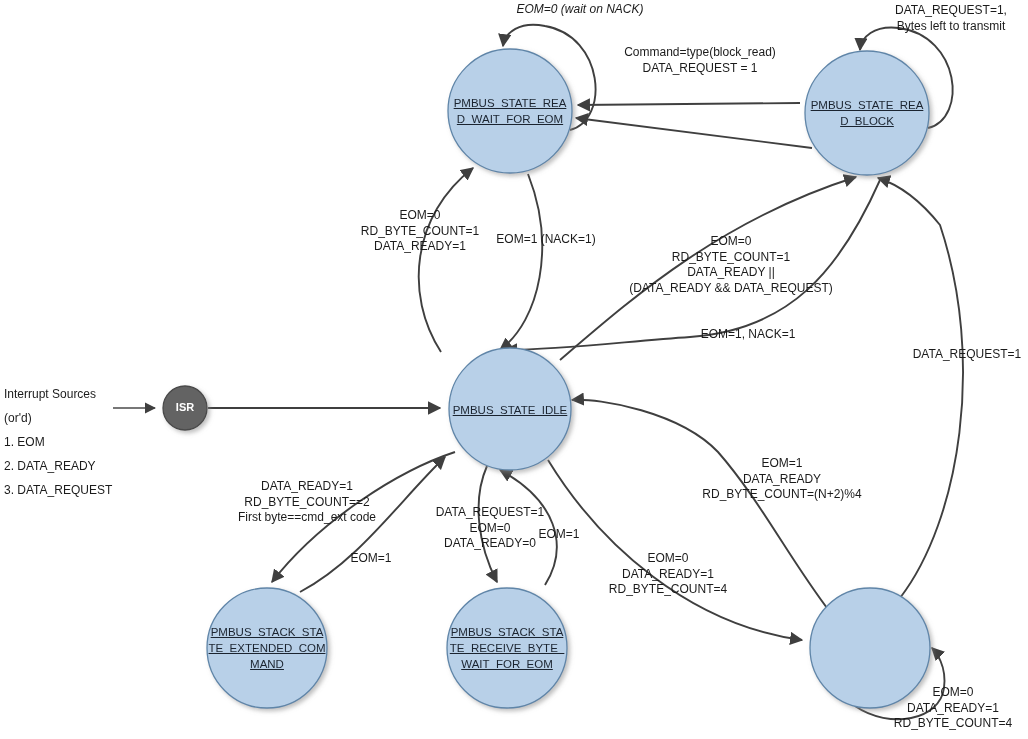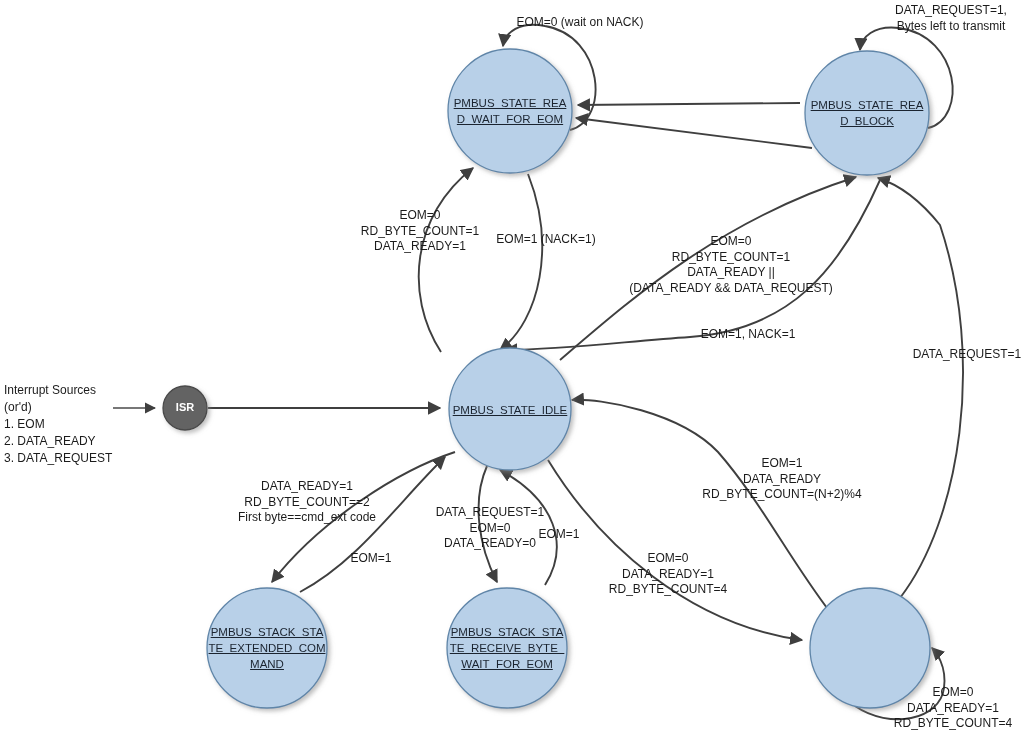--- a/index.html
+++ b/index.html
@@ -65,21 +65,21 @@
     font-size: 12px;
     color: #1b1b1b;
     line-height: 15.5px;
     white-space: pre-line;
   }
   .edge-label.c { text-align: center; }
   .legend {
     position: absolute;
     font-size: 12px;
     color: #1b1b1b;
-    line-height: 17px;
+    line-height: 24px;
     white-space: pre-line;
     text-align: left;
   }
 </style>
 </head>
 <body>
 
 <div id="canvas">
 
   <svg id="diagram-svg" viewBox="0 0 1028 739">
@@ -221,28 +221,30 @@
 TE_RECEIVE_BYTE_
 WAIT_FOR_EOM</div>
 
 
   <div class="legend" style="left:4px; top:382px; width:150px;">Interrupt Sources
 (or'd)
 1. EOM
 2. DATA_READY
 3. DATA_REQUEST</div>
 
-  <div class="edge-label c" style="left:470px; top:15px; width:220px;">EOM=0 (wait on NACK)</div>
+  <div class="edge-label c" style="left:470px; top:2px; width:220px;font-style:italic;">EOM=0 (wait on NACK)</div>
 
   <div class="edge-label c" style="left:330px; top:208px; width:180px;">EOM=0
 RD_BYTE_COUNT=1
 DATA_READY=1</div>
 
   <div class="edge-label c" style="left:466px; top:232px; width:160px;">EOM=1 (NACK=1)</div>
 
+  <div class="edge-label c" style="left:580px; top:45px; width:240px;">Command=type(block_read)
+DATA_REQUEST = 1</div>
 
 
   <div class="edge-label c" style="left:866px; top:3px; width:170px;">DATA_REQUEST=1,
 Bytes left to transmit</div>
 
   <div class="edge-label c" style="left:596px; top:234px; width:270px;">EOM=0
 RD_BYTE_COUNT=1
 DATA_READY ||
 (DATA_READY &amp;&amp; DATA_REQUEST)</div>
 

